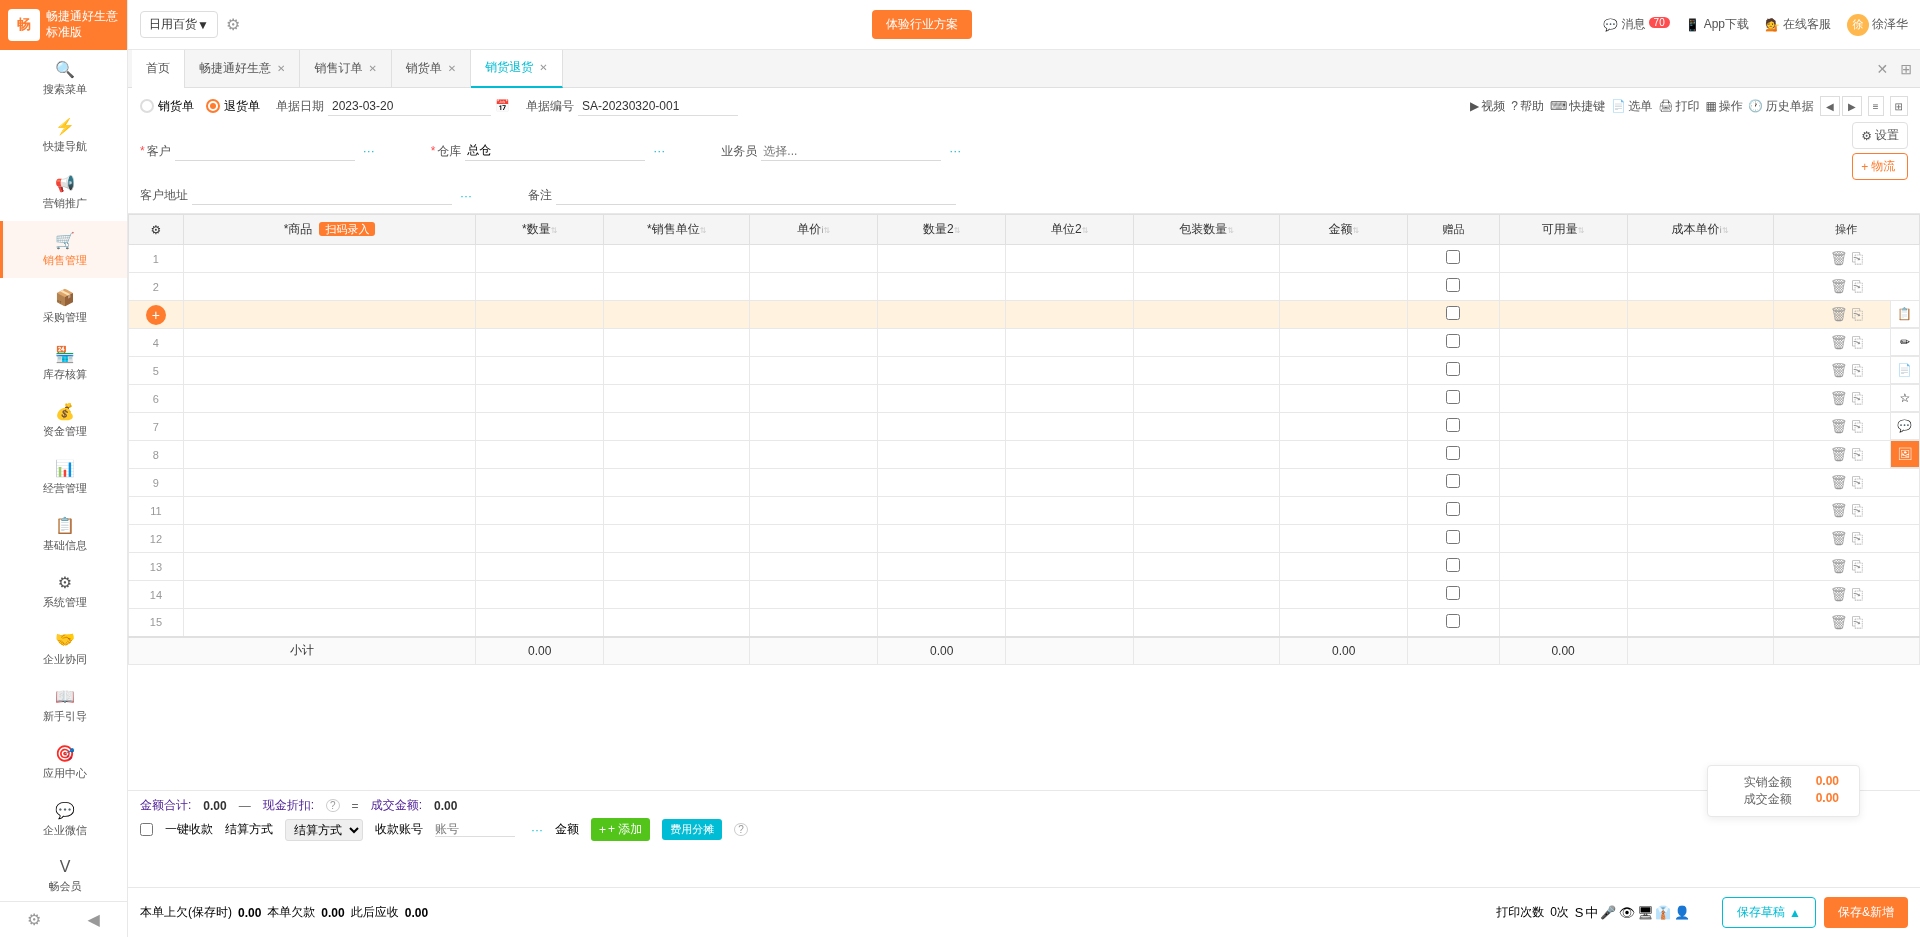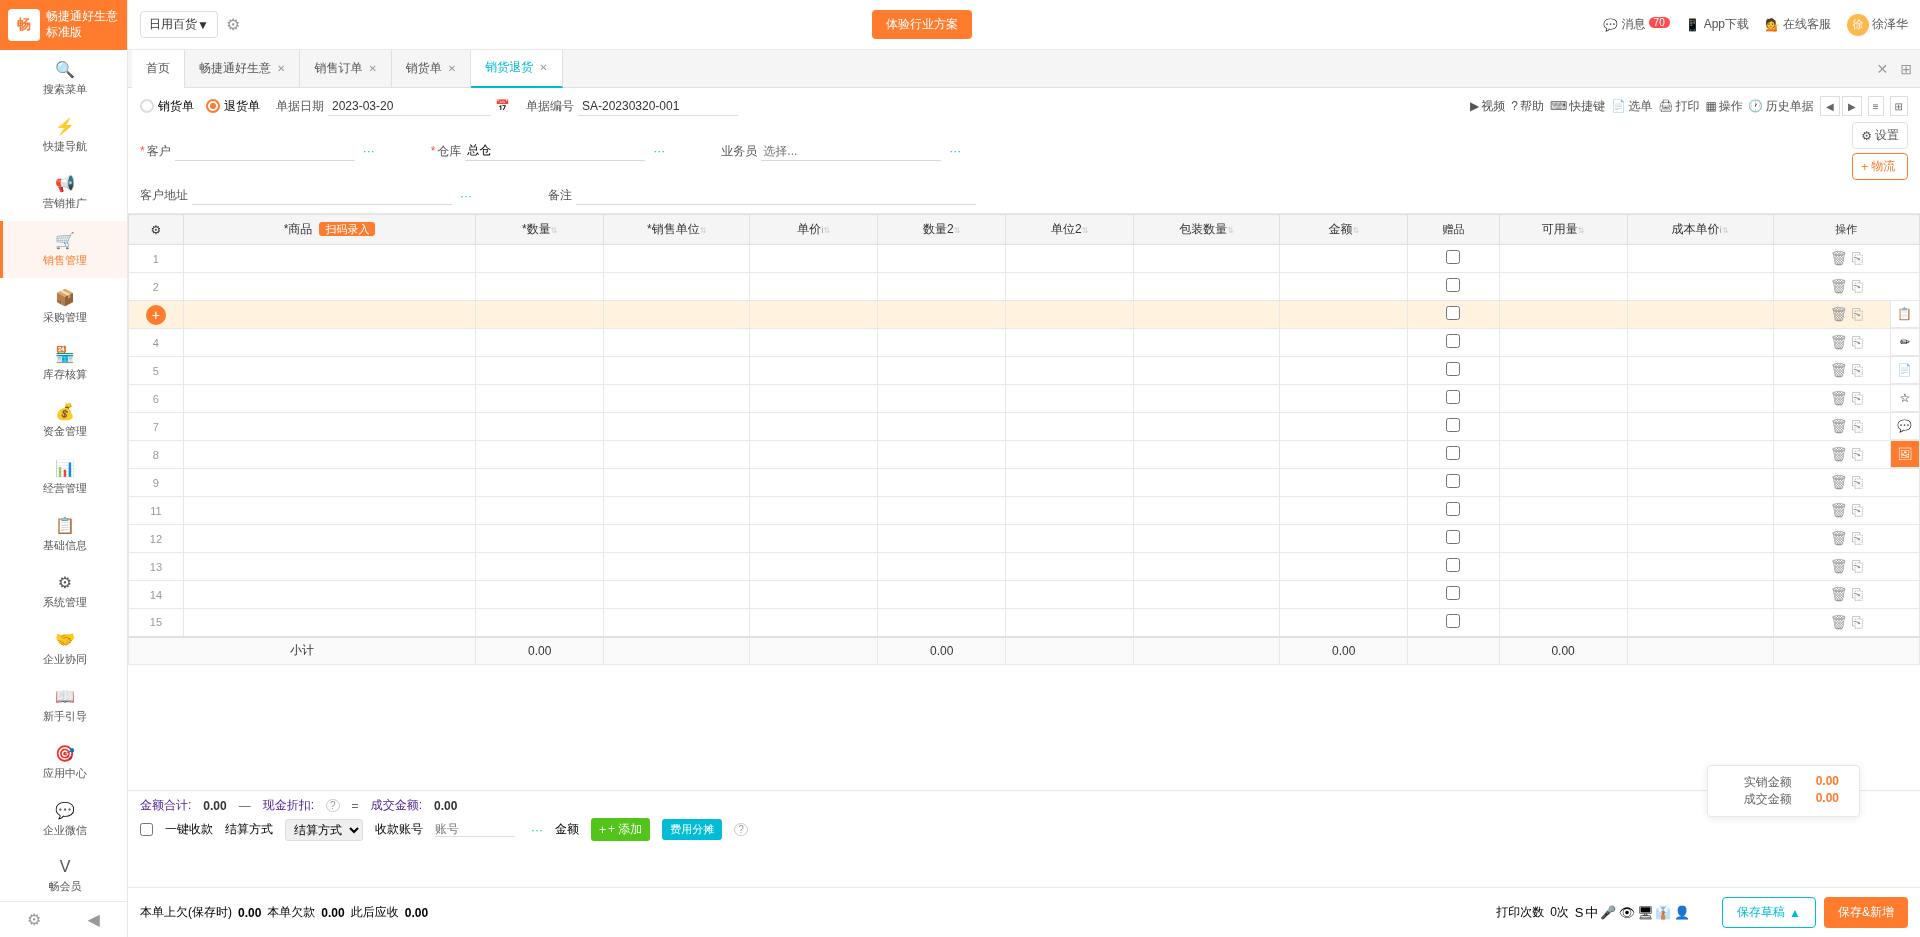--- a/index.html
+++ b/index.html
@@ -345,21 +345,21 @@
         </div>
 
         <div class="form-row">
 
           <div class="form-field">
             <span class="form-label">客户地址</span>
             <input class="input-line" type="text" style="width: 260px;">
             <span class="form-dots">···</span>
           </div>
 
-          <div class="form-field" style="margin-left:60px;">
+          <div class="form-field" style="margin-left:40px;">
             <span class="form-label">备注</span>
             <input class="input-line" type="text" style="width: 400px;">
           </div>
         </div>
       </div>
 
       <div class="table-container">
         <table>
           <thead>
             <tr>

